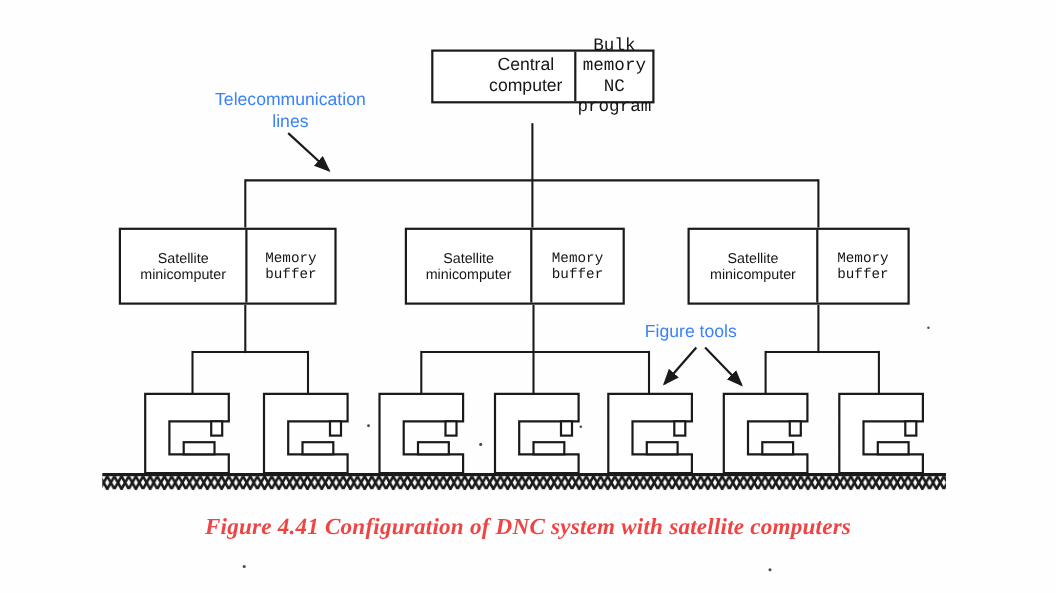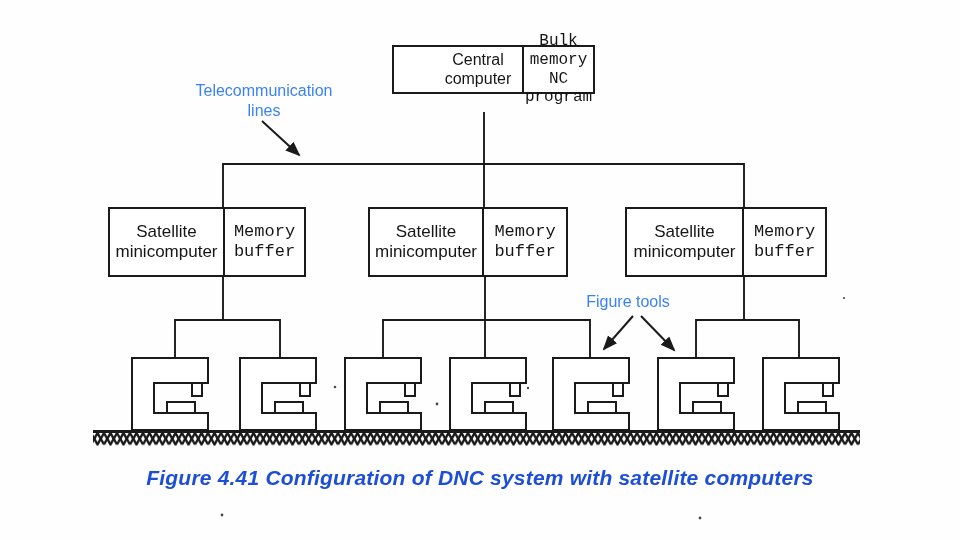--- a/index.html
+++ b/index.html
@@ -14,29 +14,29 @@
     border:2px solid #1a1a1a;background:#ffffff;
   }
   .cell{
     display:flex;align-items:center;justify-content:center;
     text-align:center;white-space:pre-line;line-height:1.18;
     color:#161616;
   }
   .cell-left{border-right:2px solid #1a1a1a;}
   .cell-fill{flex:1;font-family:Liberation Mono, monospace;}
   .top-box .cell{font-size:16px;}
-  .sat-box .cell{font-size:17px;}
+  .sat-box .cell{font-size:13px;}
   .float-label{
     position:absolute;text-align:center;white-space:pre-line;
     font-size:16px;line-height:1.22;color:#3b82f6;
   }
   .caption{
     position:absolute;left:0;right:0;top:466px;text-align:center;
-    font-family:Liberation Sans, sans-serif;font-style:italic;font-weight:bold;
-    font-size:21px;color:#1d4ed8;letter-spacing:.2px;
+    font-family:Liberation Serif, serif;font-style:italic;font-weight:bold;
+    font-size:21px;color:#ef4444;letter-spacing:.2px;
   }
 </style>
 </head>
 <body>
 
 <svg class="layer" viewBox="0 0 960 540">
   <defs>
     <marker id="ah" markerWidth="9" markerHeight="8" refX="6.5" refY="3" orient="auto">
       <path d="M0,0 L7.5,3 L0,6 Z" fill="#1a1a1a"></path>
     </marker>

